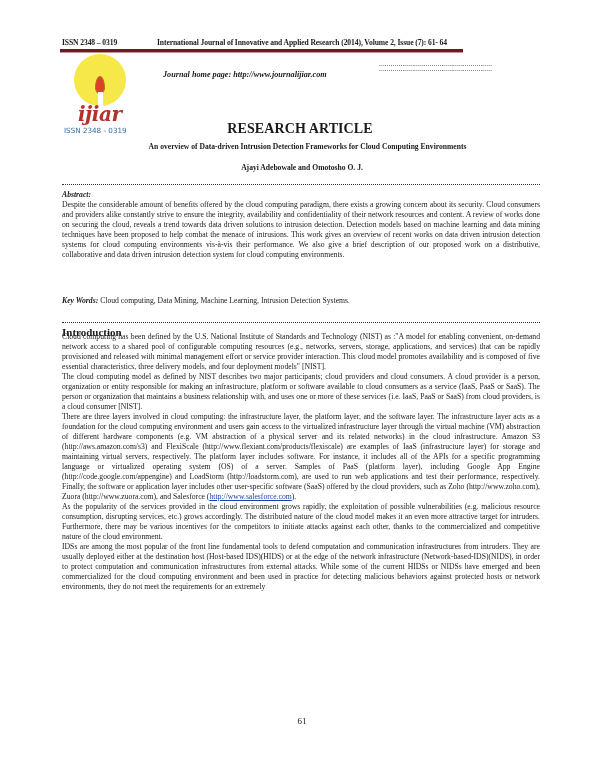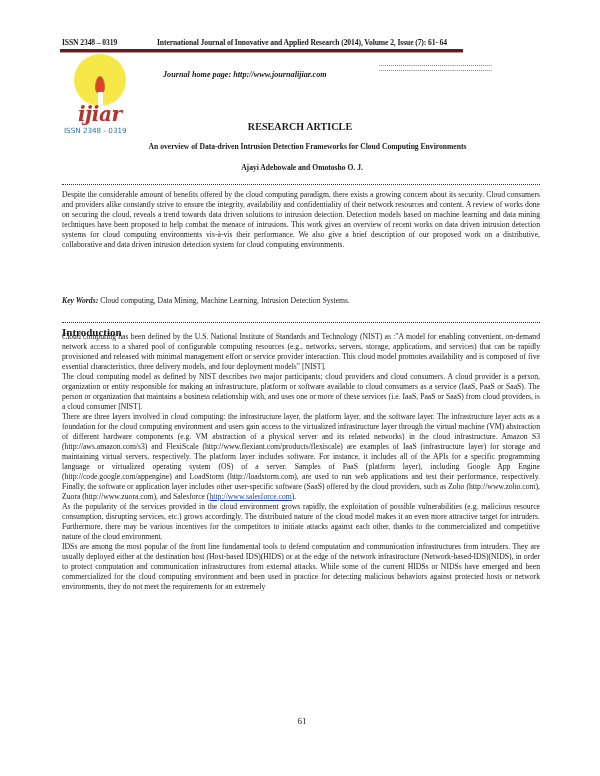--- a/index.html
+++ b/index.html
@@ -42,21 +42,21 @@
   .journal-box { position: absolute; left: 379px; top: 62px; width: 160px; }
   .journal-box .dots { font-size: 7px; line-height: 5px; letter-spacing: 0.2px; overflow: hidden; white-space: nowrap; height: 5px; color: #222; }
   .journal-box .jname {
     font-style: italic; font-weight: bold; font-size: 7.4px; line-height: 10px;
     font-family: "Liberation Serif", serif; color: #222; text-align: center; padding-right: 12px;
   }
   .journal-box .jname div:first-child { text-align: left; padding-left: 2px; }
 
   .article-type {
     position: absolute; left: 0; width: 600px; top: 121px; text-align: center;
-    font-weight: bold; font-size: 10px; letter-spacing: 0.1px;
+    font-weight: bold; font-size: 14px; letter-spacing: 0.1px;
   }
   .paper-title {
     position: absolute; left: 0; width: 600px; top: 142px; text-align: center;
     font-weight: bold; font-size: 7.6px; padding-left: 15px;
   }
   .authors {
     position: absolute; left: 0; width: 600px; top: 163px; text-align: center;
     font-weight: bold; font-size: 7.6px; padding-left: 4px;
   }
   .dotted-rule {
@@ -98,20 +98,21 @@
   <div class="dots">..........................................................</div>
 </div>
 
 <div class="article-type">RESEARCH ARTICLE</div>
 <div class="paper-title">An overview of Data-driven Intrusion Detection Frameworks for Cloud Computing Environments</div>
 <div class="authors">Ajayi Adebowale and Omotosho O. J.</div>
 
 <div class="dotted-rule" style="top:184px;"></div>
 
 <div class="section" style="top:190px;">
+  <div class="abstract-label">Abstract:</div>
   <div class="para">Despite the considerable amount of benefits offered by the cloud computing paradigm, there exists a growing concern about its security. Cloud consumers and providers alike constantly strive to ensure the integrity, availability and confidentiality of their network resources and content. A review of works done on securing the cloud, reveals a trend towards data driven solutions to intrusion detection. Detection models based on machine learning and data mining techniques have been proposed to help combat the menace of intrusions. This work gives an overview of recent works on data driven intrusion detection systems for cloud computing environments vis-à-vis their performance. We also give a brief description of our proposed work on a distributive, collaborative and data driven intrusion detection system for cloud computing environments.</div>
 </div>
 
 <div class="section keywords" style="top:296px;">
   <span class="kw-label">Key Words:</span><span> Cloud computing, Data Mining, Machine Learning, Intrusion Detection Systems.</span>
 </div>
 
 <div class="dotted-rule" style="top:322px;"></div>
 
 <div class="intro-heading">Introduction</div>

